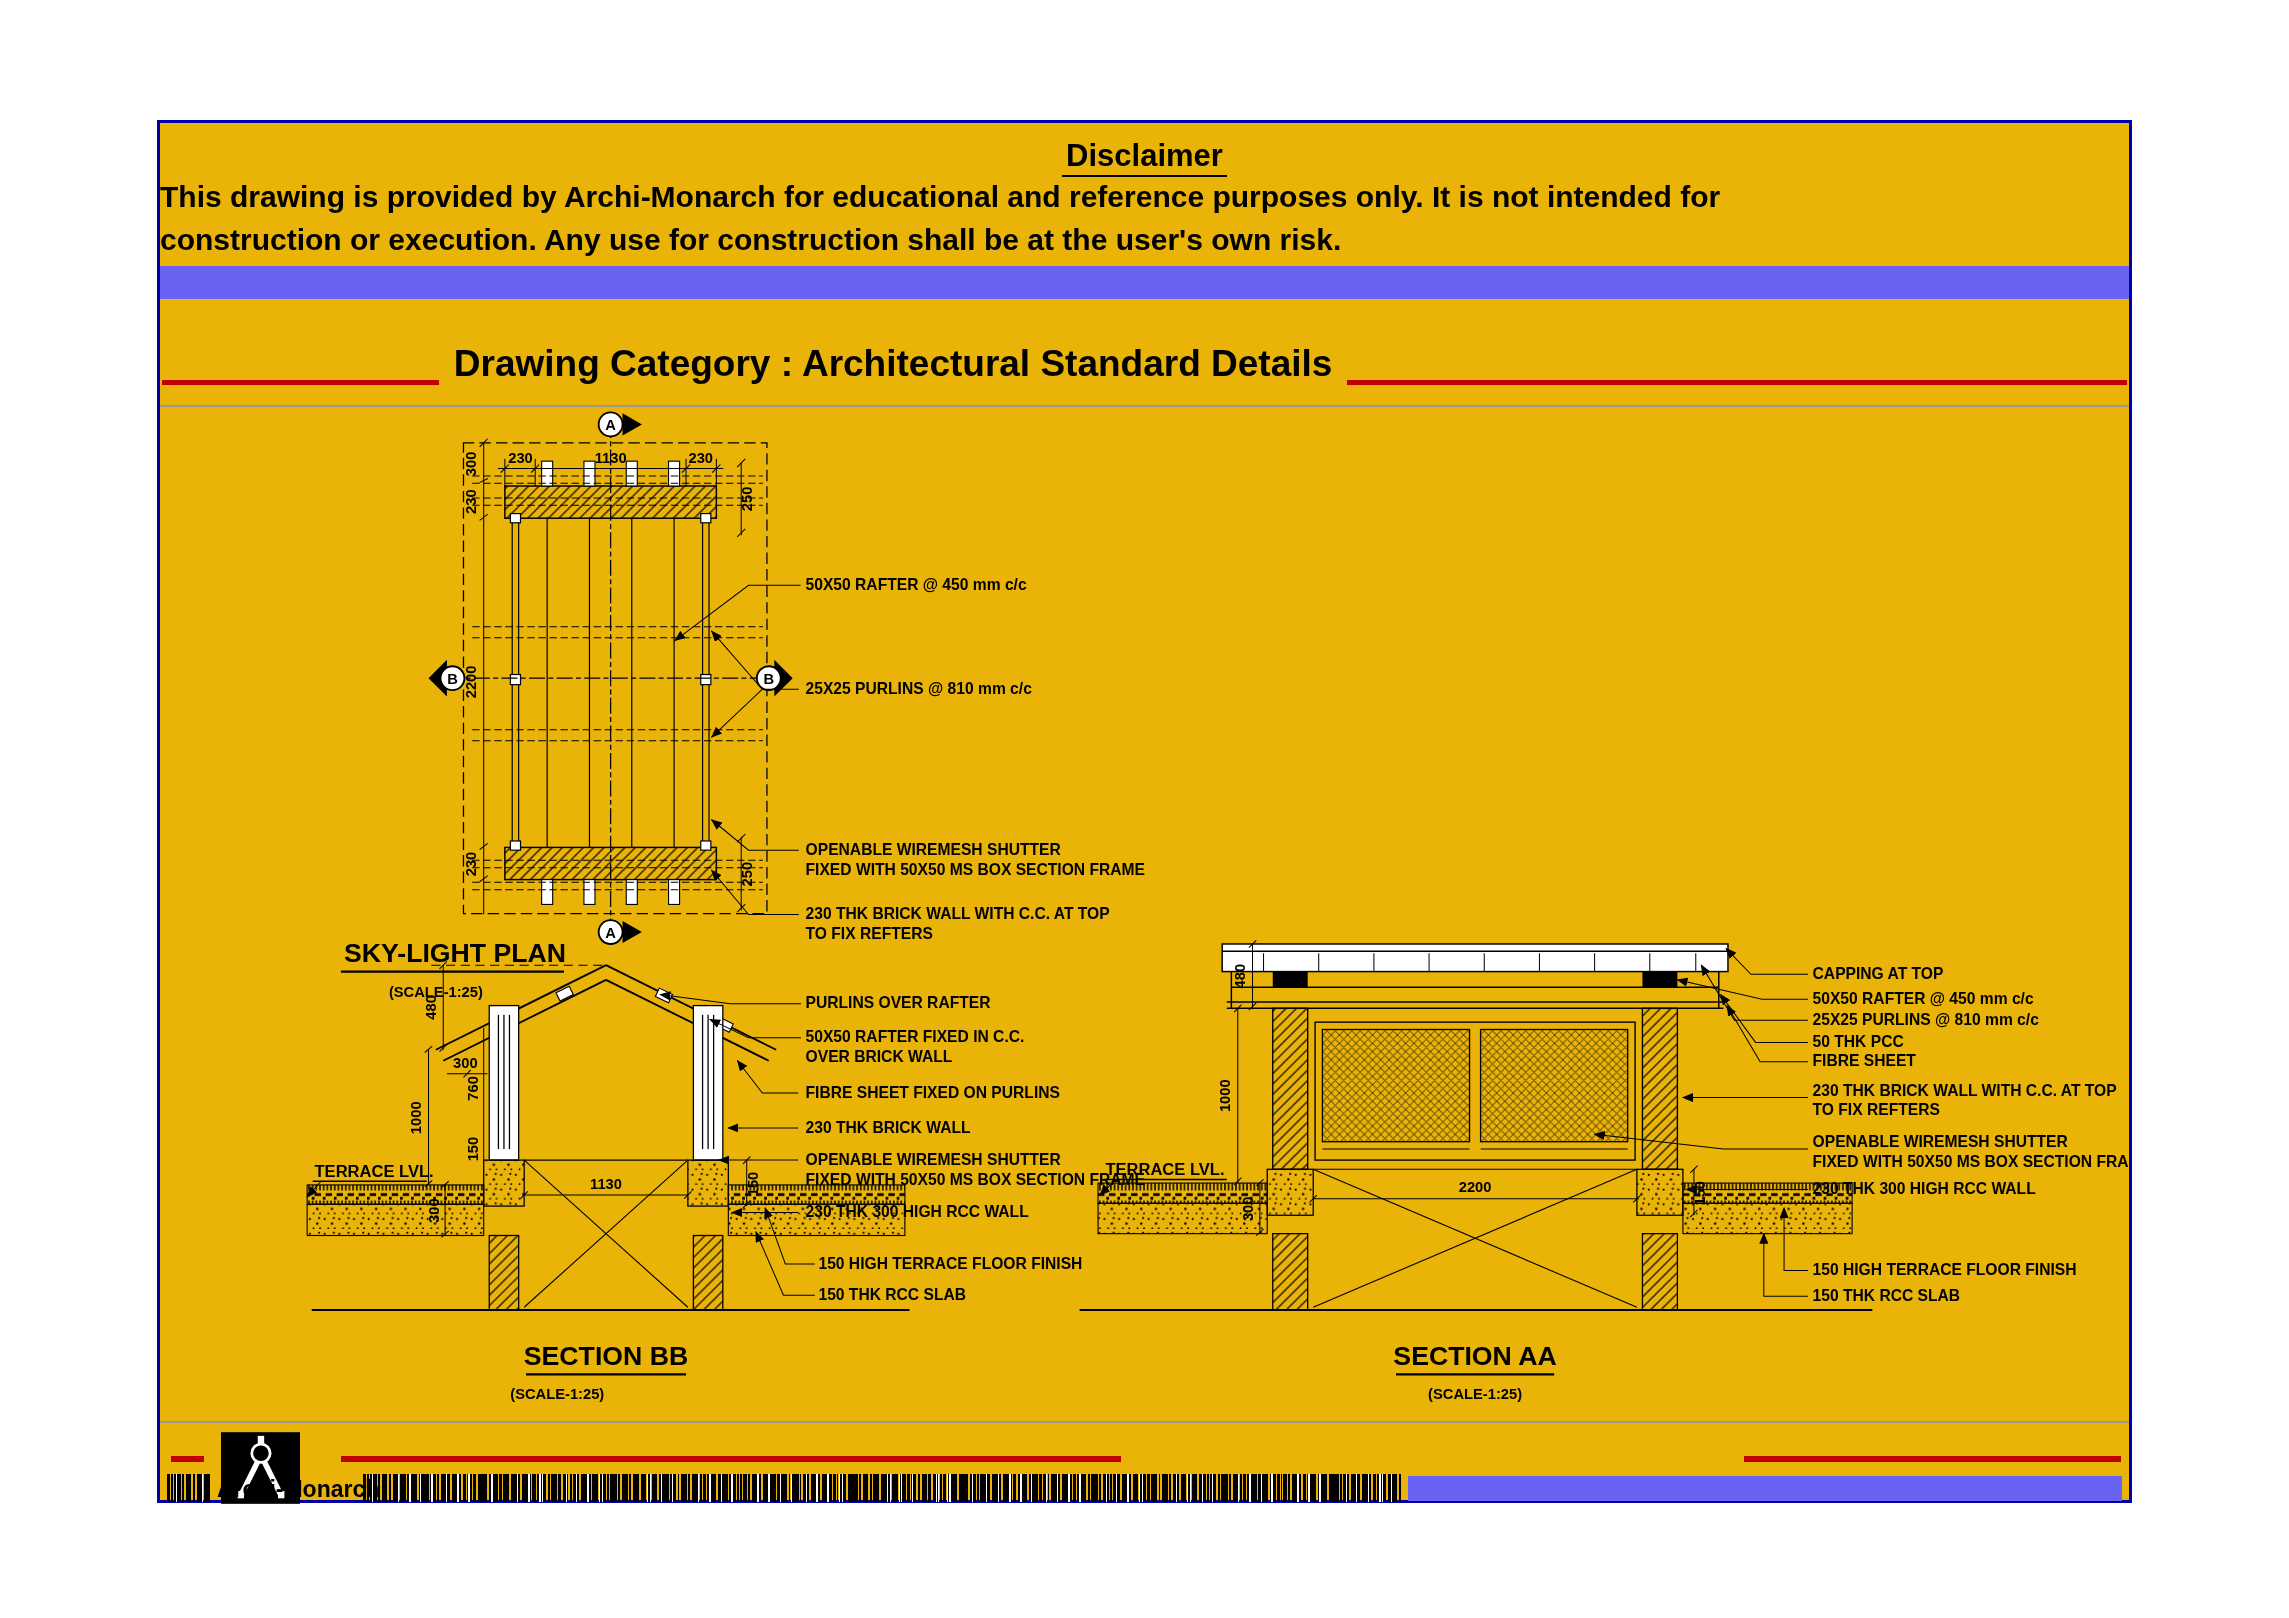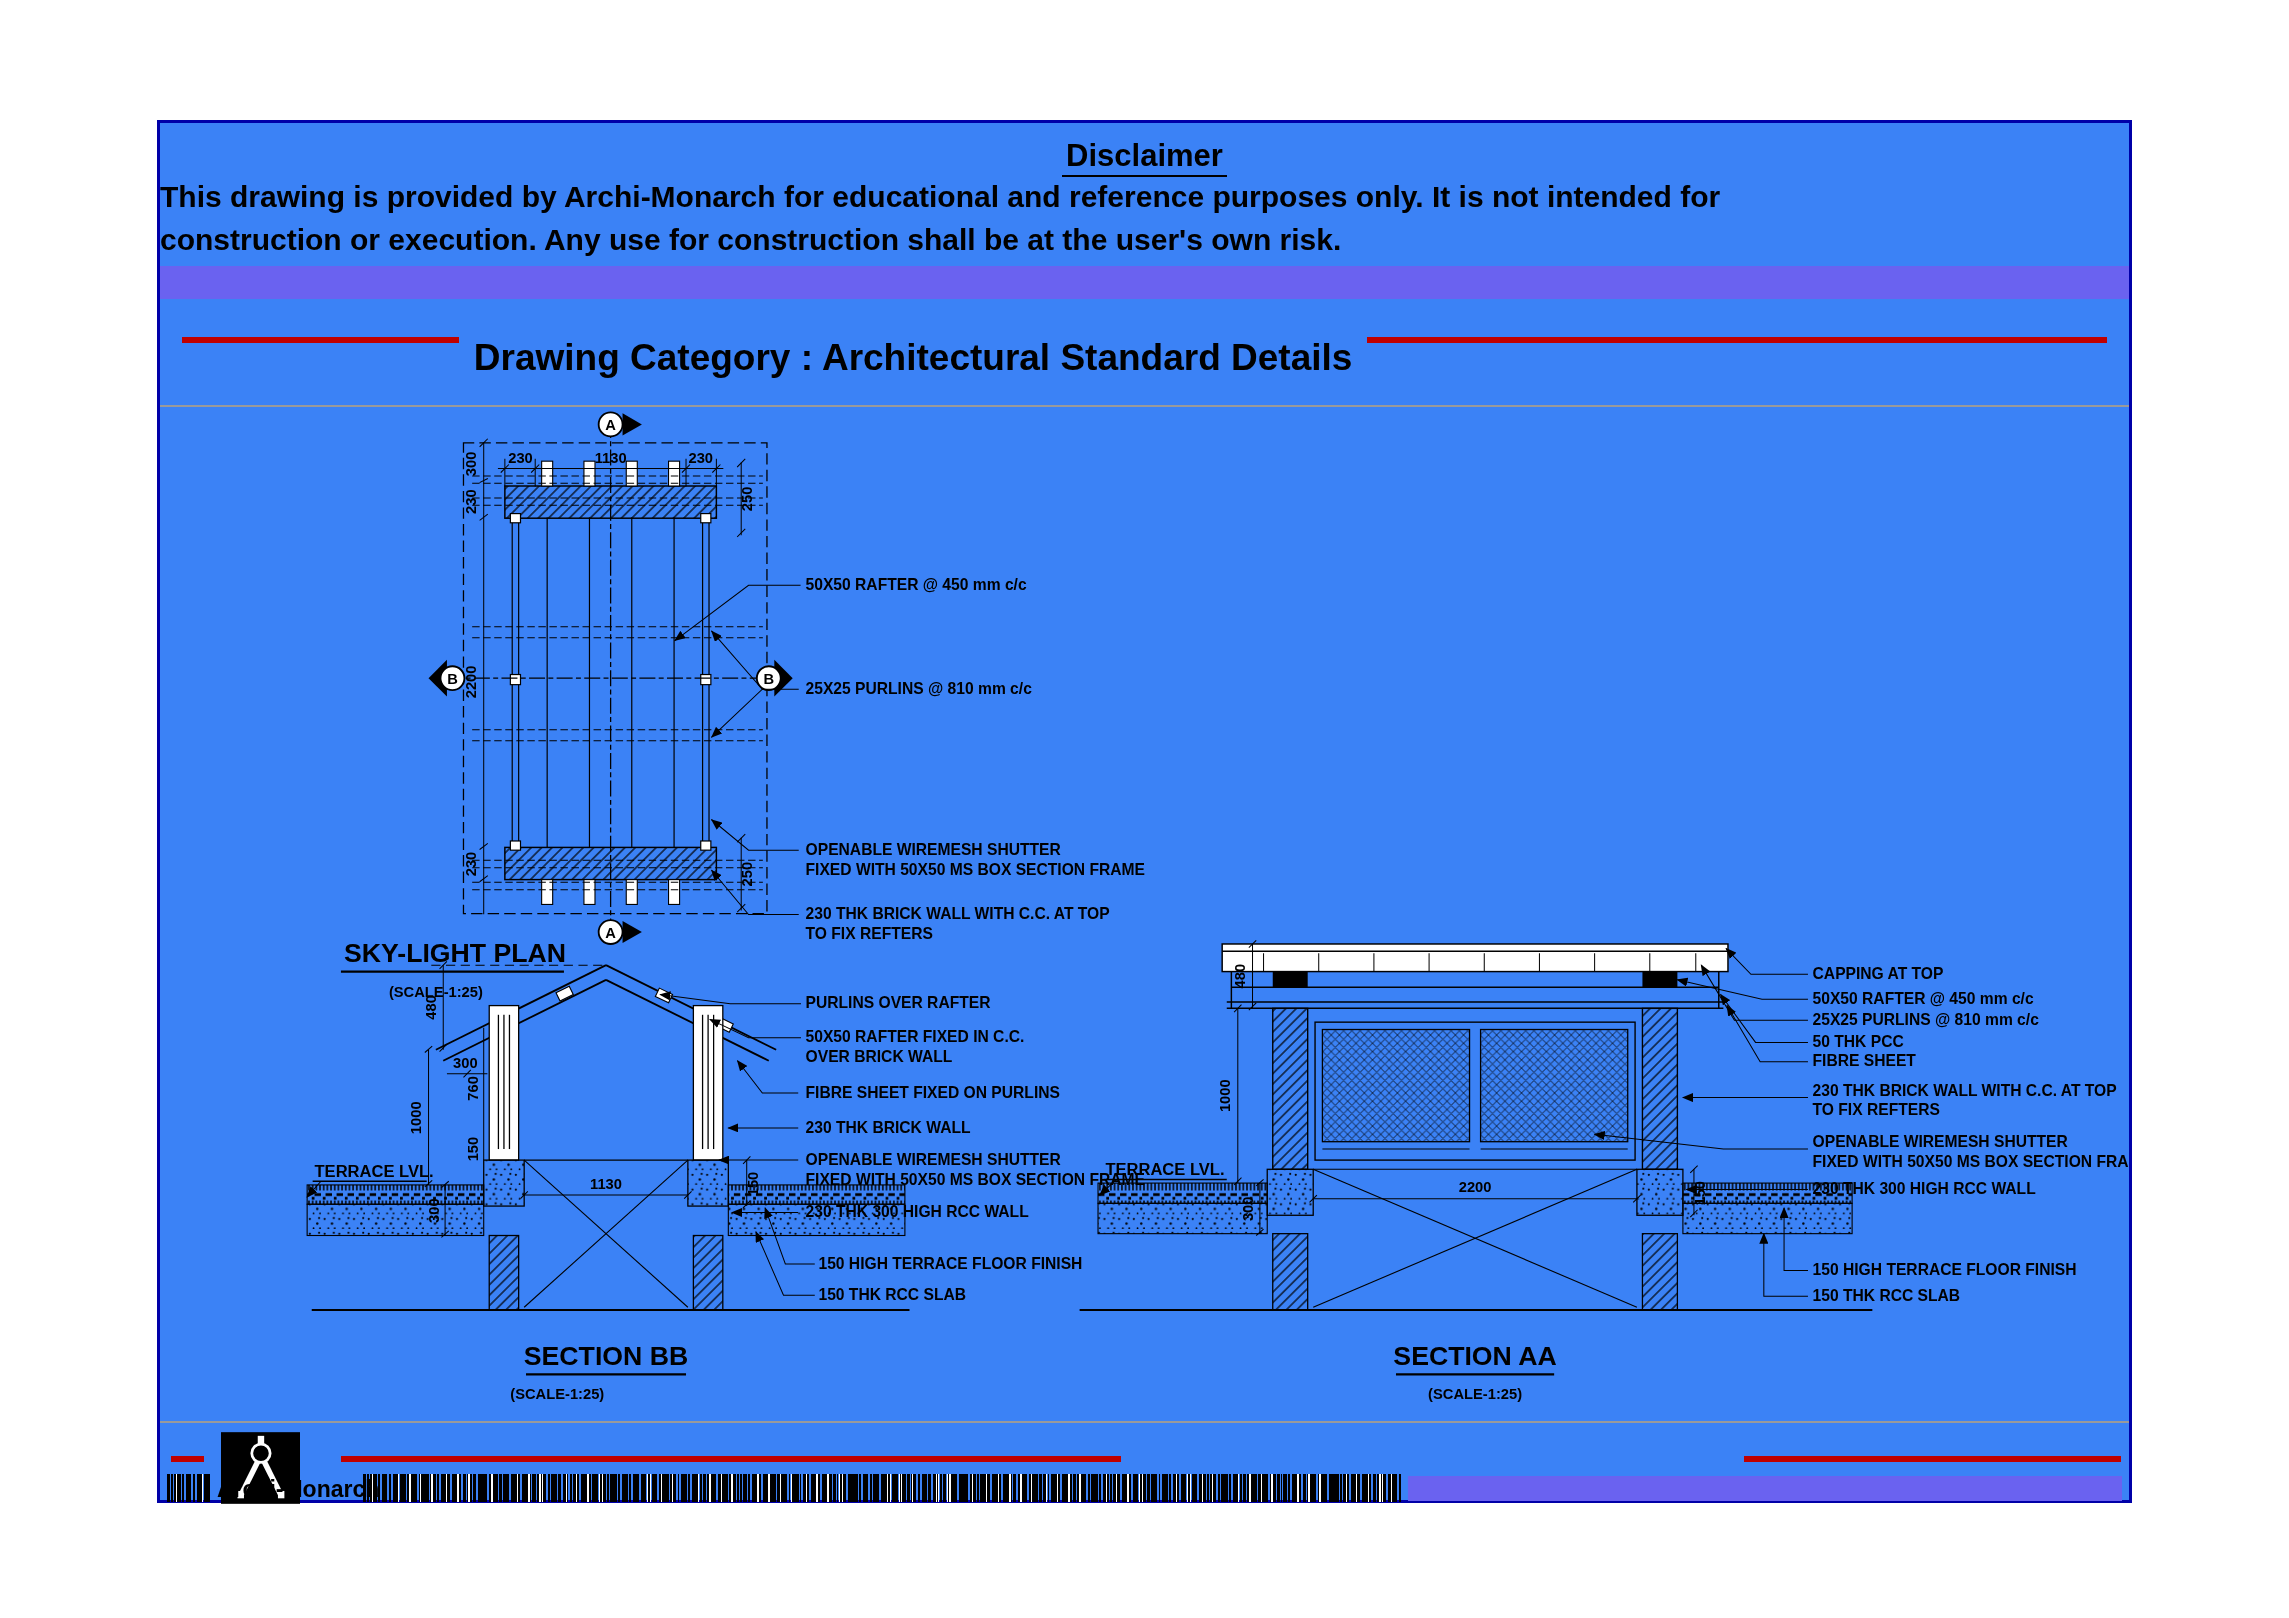--- a/index.html
+++ b/index.html
@@ -1,23 +1,23 @@
 <!DOCTYPE html>
 <html style="font-size:14.8px"><head>
 <meta charset="utf-8">
 <style>
   html,body{margin:0;padding:0;background:#fff;}
   body{width:2290px;height:1619px;position:relative;font-family:"Liberation Sans",sans-serif;}
-  .sheet{position:absolute;left:157px;top:120px;width:1975px;height:1383px;border:3.7px solid #0000A8;box-sizing:border-box;background:#3b82f6;}
+  .sheet{position:absolute;left:157px;top:120px;width:1975px;height:1383px;border:3.7px solid #0000A8;box-sizing:border-box;background:#eab308;}
   .disc-title{position:absolute;top:14.8px;left:0;width:100%;text-align:center;font-size:31px;font-weight:bold;}
   .disc-title span{border-bottom:2.8px solid #000;padding:0 3.7px 1.8px;}
   .disc-line1{position:absolute;top:57px;left:0;width:100%;font-size:30px;font-weight:bold;}
   .disc-line2{position:absolute;top:100px;left:0;width:100%;font-size:30px;font-weight:bold;}
   .accent-bar{position:absolute;top:143px;left:0;width:100%;height:33px;}
-  .category-row{position:absolute;top:214px;left:0;width:100%;height:48px;display:flex;align-items:flex-start;padding:0 22px;box-sizing:border-box;}
+  .category-row{position:absolute;top:214px;left:0;width:100%;height:48px;display:flex;align-items:flex-end;padding:0 2px;box-sizing:border-box;}
   .redline{height:5.5px;background:#C00000;}
   .cat-left{width:277px;flex:none;}
   .cat-right{flex:1;}
   .category-row .cat-text{font-size:37px;font-weight:bold;white-space:nowrap;padding:0 14.8px;}
   .sep{position:absolute;left:0;width:100%;height:1.8px;background:#9A9A9A;}
   .sep-top{top:282px;}
   .sep-bottom{top:1298px;}
   .drawing{position:absolute;top:283px;left:0;width:1968px;height:1013px;}
   svg text{font-family:"Liberation Sans",sans-serif;}
   .t-dim{font-size:16px;font-weight:bold;}

